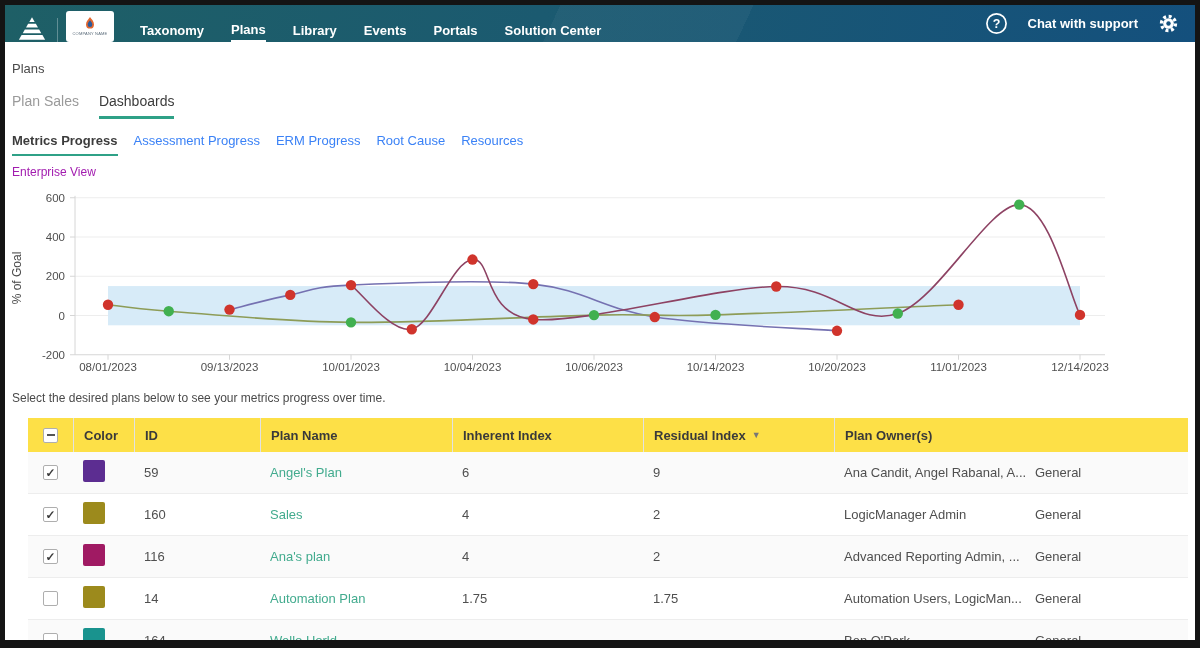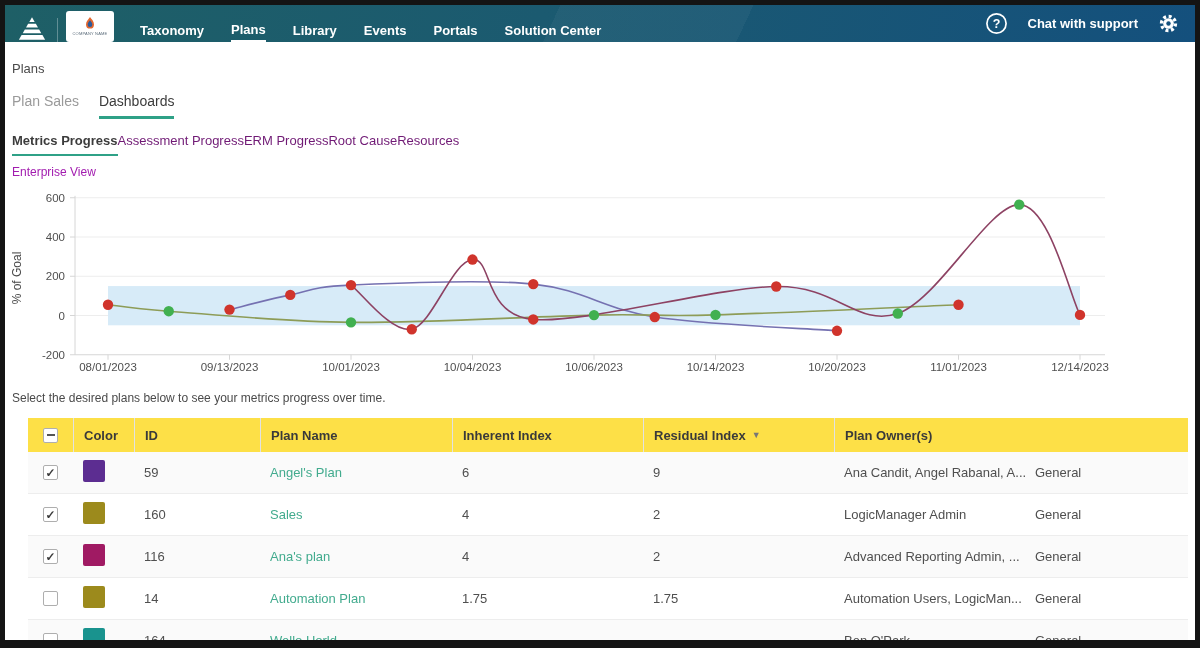--- a/index.html
+++ b/index.html
@@ -24,22 +24,22 @@
   .nav-item.active { border-bottom:2px solid #fff; }
   .nav-right { display:flex; align-items:center; gap:20px; margin-right:16px; position:relative; }
   .chat-link { color:#fff; font-size:13px; font-weight:700; cursor:pointer; }
   .icon-btn { cursor:pointer; display:flex; align-items:center; }
 
   
   .breadcrumb { position:absolute; left:7px; top:56px; font-size:13px; color:#4a4a4a; }
   .tabs { position:absolute; left:7px; top:88px; display:flex; gap:20px; }
   .tab { font-size:14px; color:#9a9a9a; cursor:pointer; padding-bottom:7px; }
   .tab.active { color:#3c3c3c; font-weight:400; border-bottom:3px solid #2fa187; }
-  .subtabs { position:absolute; left:7px; top:128px; display:flex; }
-  .subtab { font-size:13px; color:#701a75; cursor:pointer; padding-bottom:6px; }
+  .subtabs { position:absolute; left:7px; top:128px; display:flex; gap:16px; }
+  .subtab { font-size:13px; color:#3b82f6; cursor:pointer; padding-bottom:6px; }
   .subtab.active { color:#3c3c3c; font-weight:700; border-bottom:2px solid #2fa187; }
   .view-label { position:absolute; left:7px; top:160px; font-size:12px; color:#a21caf; }
 
   
   .chart-wrap { position:absolute; left:0; top:178px; width:1190px; height:202px; }
   .chart-wrap svg { display:block; }
 
   
   .select-hint { position:absolute; left:7px; top:386px; font-size:12px; color:#4a4a4a; }
   .plans-table { position:absolute; left:23px; top:413px; width:1160px; font-size:13px; }

